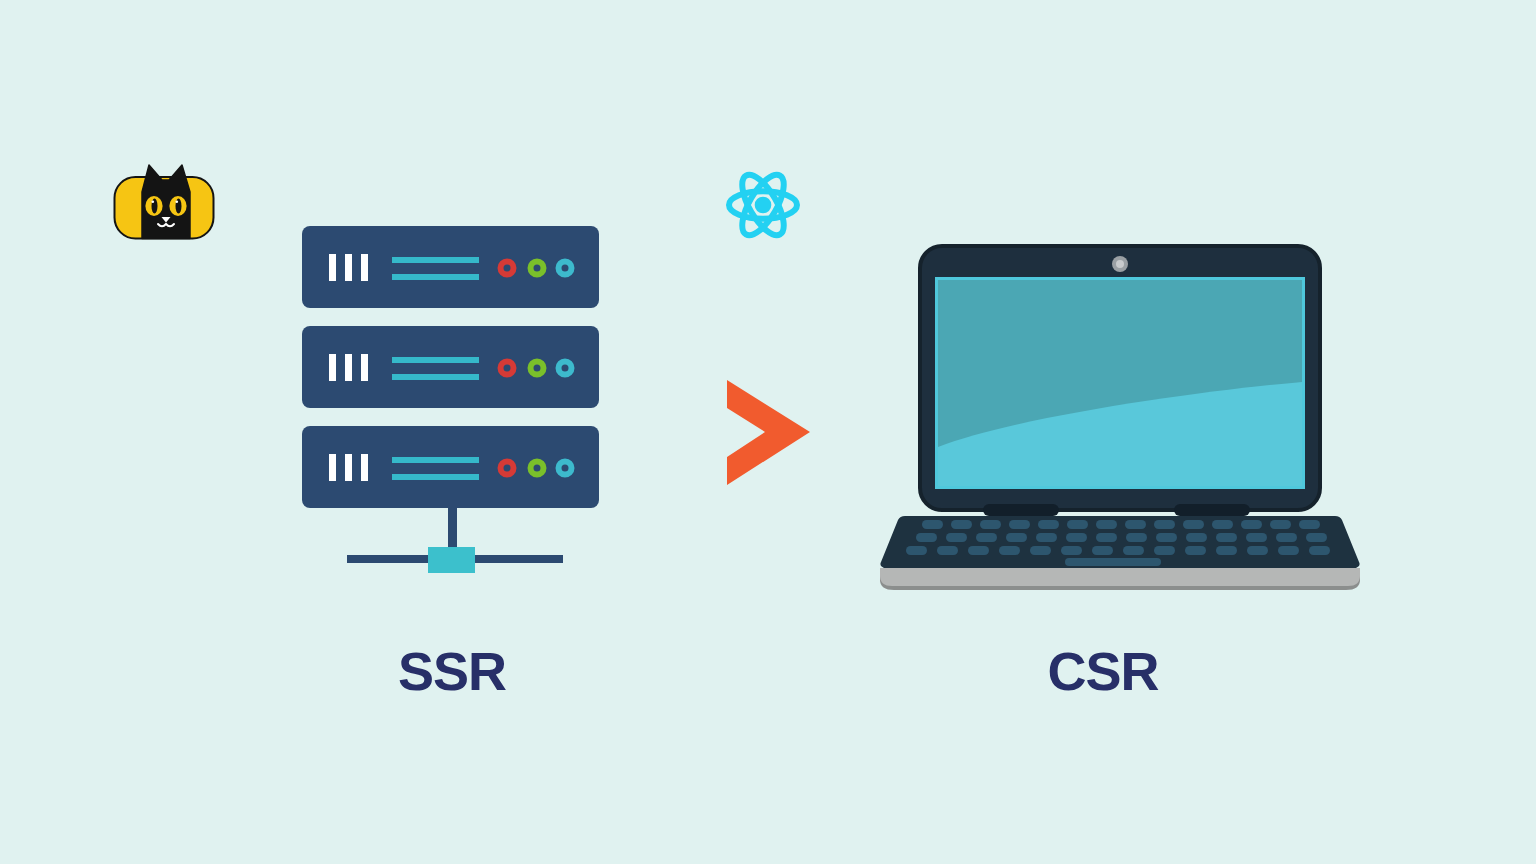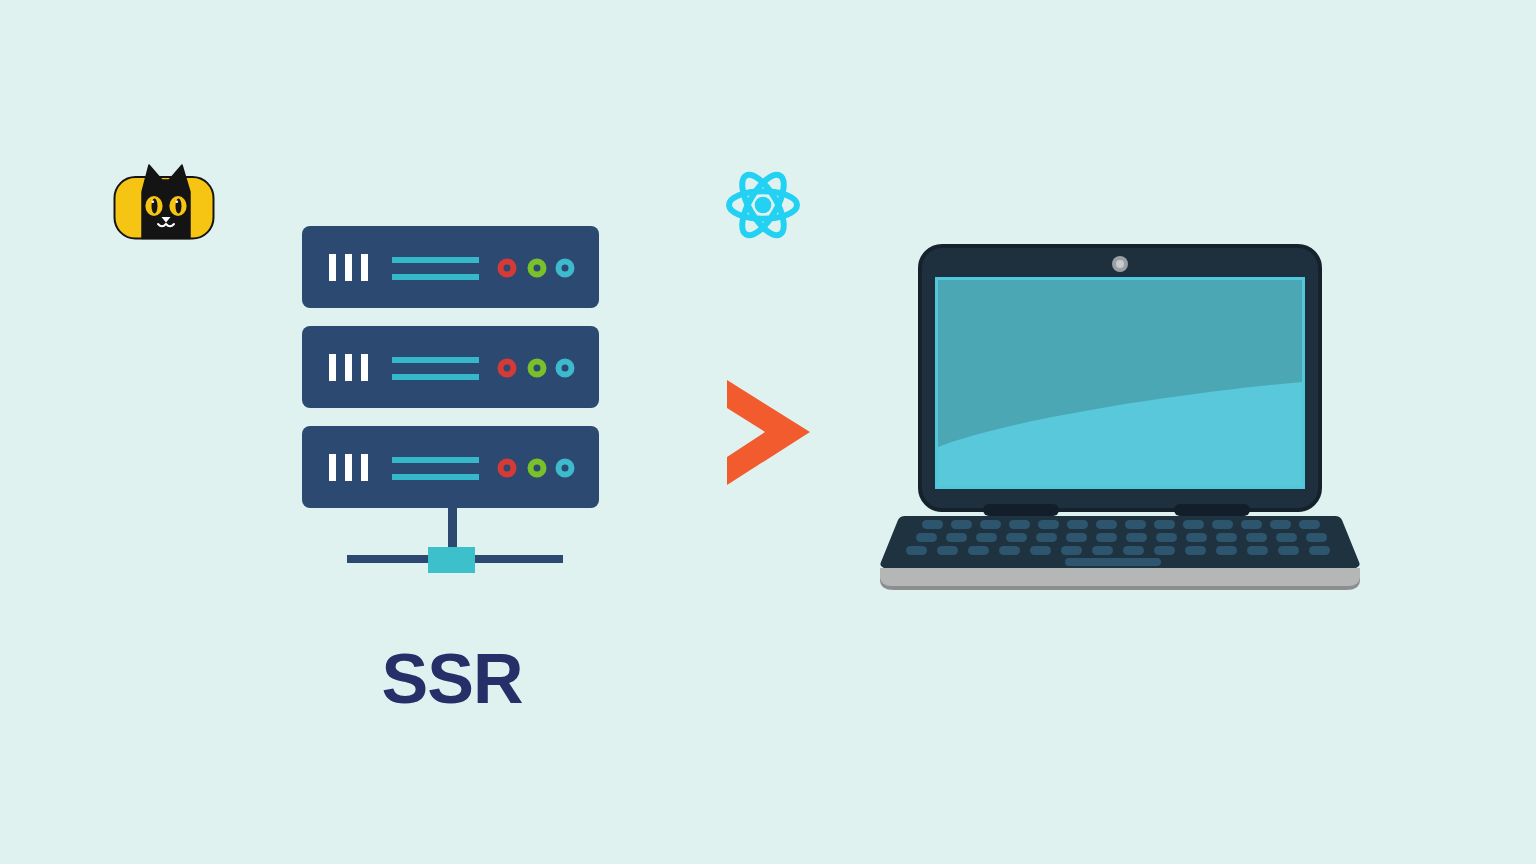--- a/index.html
+++ b/index.html
@@ -3,21 +3,21 @@
 <meta charset="utf-8">
 <style>
   html,body{margin:0;padding:0;background:#e0f2f0;}
   .canvas{
     position:relative;width:1536px;height:864px;overflow:hidden;
     background:#e0f2f0;font-family:"Liberation Sans",sans-serif;
   }
   .abs{position:absolute;}
   .label{
     position:absolute;width:300px;text-align:center;
-    font-weight:bold;font-size:70px;line-height:1;letter-spacing:-1px;
+    font-weight:bold;font-size:54px;line-height:1;letter-spacing:-1px;
     color:#272f68;
   }
   svg{display:block;}
 </style>
 </head>
 <body>
 
 <div class="canvas">
 
   <div class="abs" style="left:113px;top:158px;width:102px;height:82px;">
@@ -166,14 +166,15 @@
           <use href="#k" x="369" y="302"></use>
         <use href="#k" x="400" y="302"></use>
           <use href="#k" x="431" y="302"></use>
 
         <rect x="187" y="314" width="96" height="8" rx="4"></rect>
       </g>
     </svg>
   </div>
 
   <div class="label" style="left:302px;top:644px;">SSR</div>
+  <div class="label" style="left:953px;top:644px;">CSR</div>
 
 </div>
 
 </body></html>

